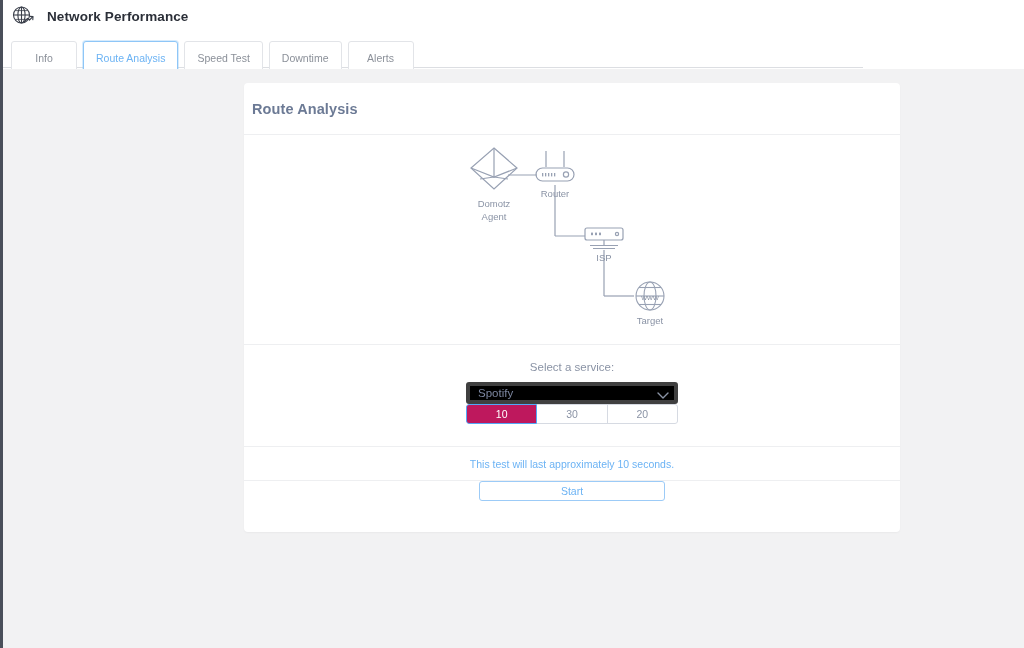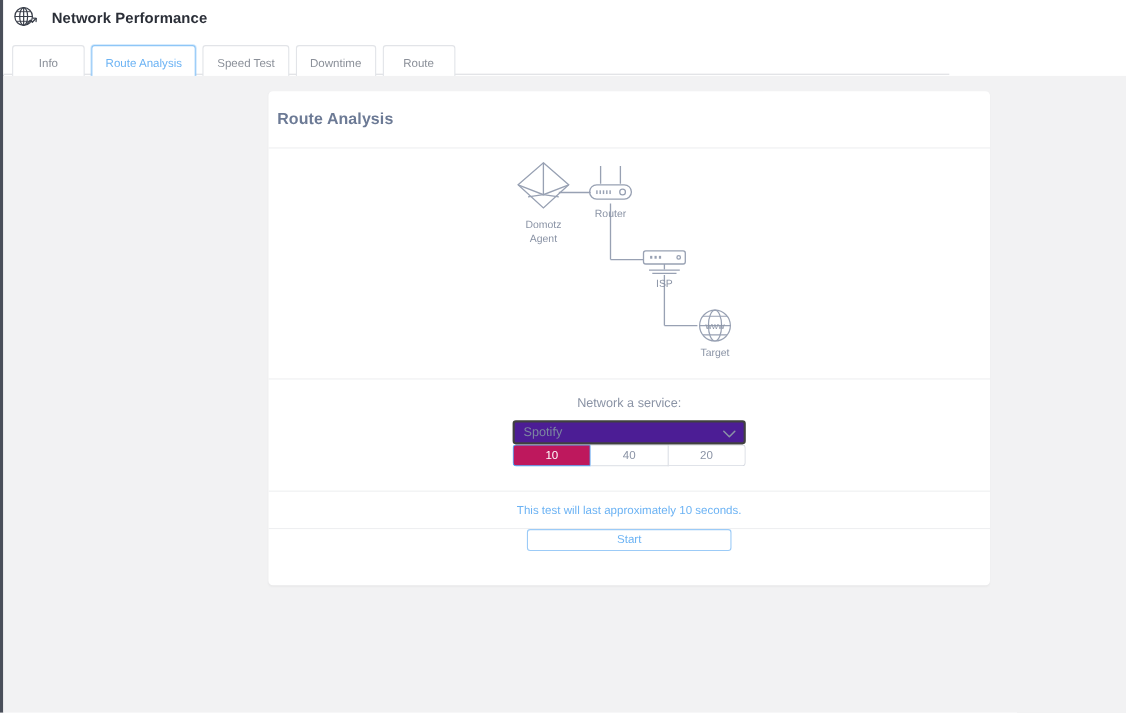--- a/index.html
+++ b/index.html
@@ -131,23 +131,23 @@
     margin-bottom: 9px;
   }
   .select-wrap {
     width: 212px;
     margin: 0 auto 0 auto;
     position: relative;
   }
   .select-box {
     width: 212px;
     height: 22px;
-    border: 2px solid #404040;
+    border: 4px solid #404040;
     border-radius: 3px;
-    background: #4c1d95;
+    background: #000000;
     display: flex;
     align-items: center;
     padding: 0 8px;
     font-size: 11.5px;
     color: #7c86a0;
     cursor: pointer;
   }
   .chevron {
     position: absolute;
     right: 8px; top: 5px;
@@ -252,21 +252,21 @@
         </svg>
       </span>
       <span class="app-title">Network Performance</span>
     </div>
 
     <div class="tab-bar">
       <div class="tab">Info</div>
       <div class="tab active">Route Analysis</div>
       <div class="tab">Speed Test</div>
       <div class="tab">Downtime</div>
-      <div class="tab">Route</div>
+      <div class="tab">Alerts</div>
     </div>
   </div>
 
   <div class="page-body">
 
     <div class="card">
 
       <div class="card-header">
         <span class="card-title">Route Analysis</span>
       </div>
@@ -336,37 +336,37 @@
             </g>
             <text x="406" y="164.5" text-anchor="middle" font-size="8" fill="#8a93a5" font-family="'Liberation Sans', sans-serif">www</text>
           </g>
           <text class="node-label" x="406" y="189">Target</text>
 
         </svg>
       </div>
 
       <div class="form-section">
 
-        <div class="field-label">Network a service:</div>
+        <div class="field-label">Select a service:</div>
 
         <div class="select-wrap">
           <div class="select-box">
             <span>Spotify</span>
           </div>
           <span class="chevron">
             <svg width="14" height="12" viewBox="0 0 14 12" fill="none" stroke="#8a93a5" stroke-width="1.4" stroke-linecap="round" stroke-linejoin="round">
               <polyline points="2,4 7,9 12,4"></polyline>
             </svg>
           </span>
         </div>
 
 
         <div class="segmented">
           <div class="seg active">10</div>
-          <div class="seg">40</div>
+          <div class="seg">30</div>
           <div class="seg">20</div>
         </div>
       </div>
 
       <div class="note-row">
         <span class="note-text">This test will last approximately 10 seconds.</span>
       </div>
 
       <div class="start-row">
         <button class="start-button">Start</button>

